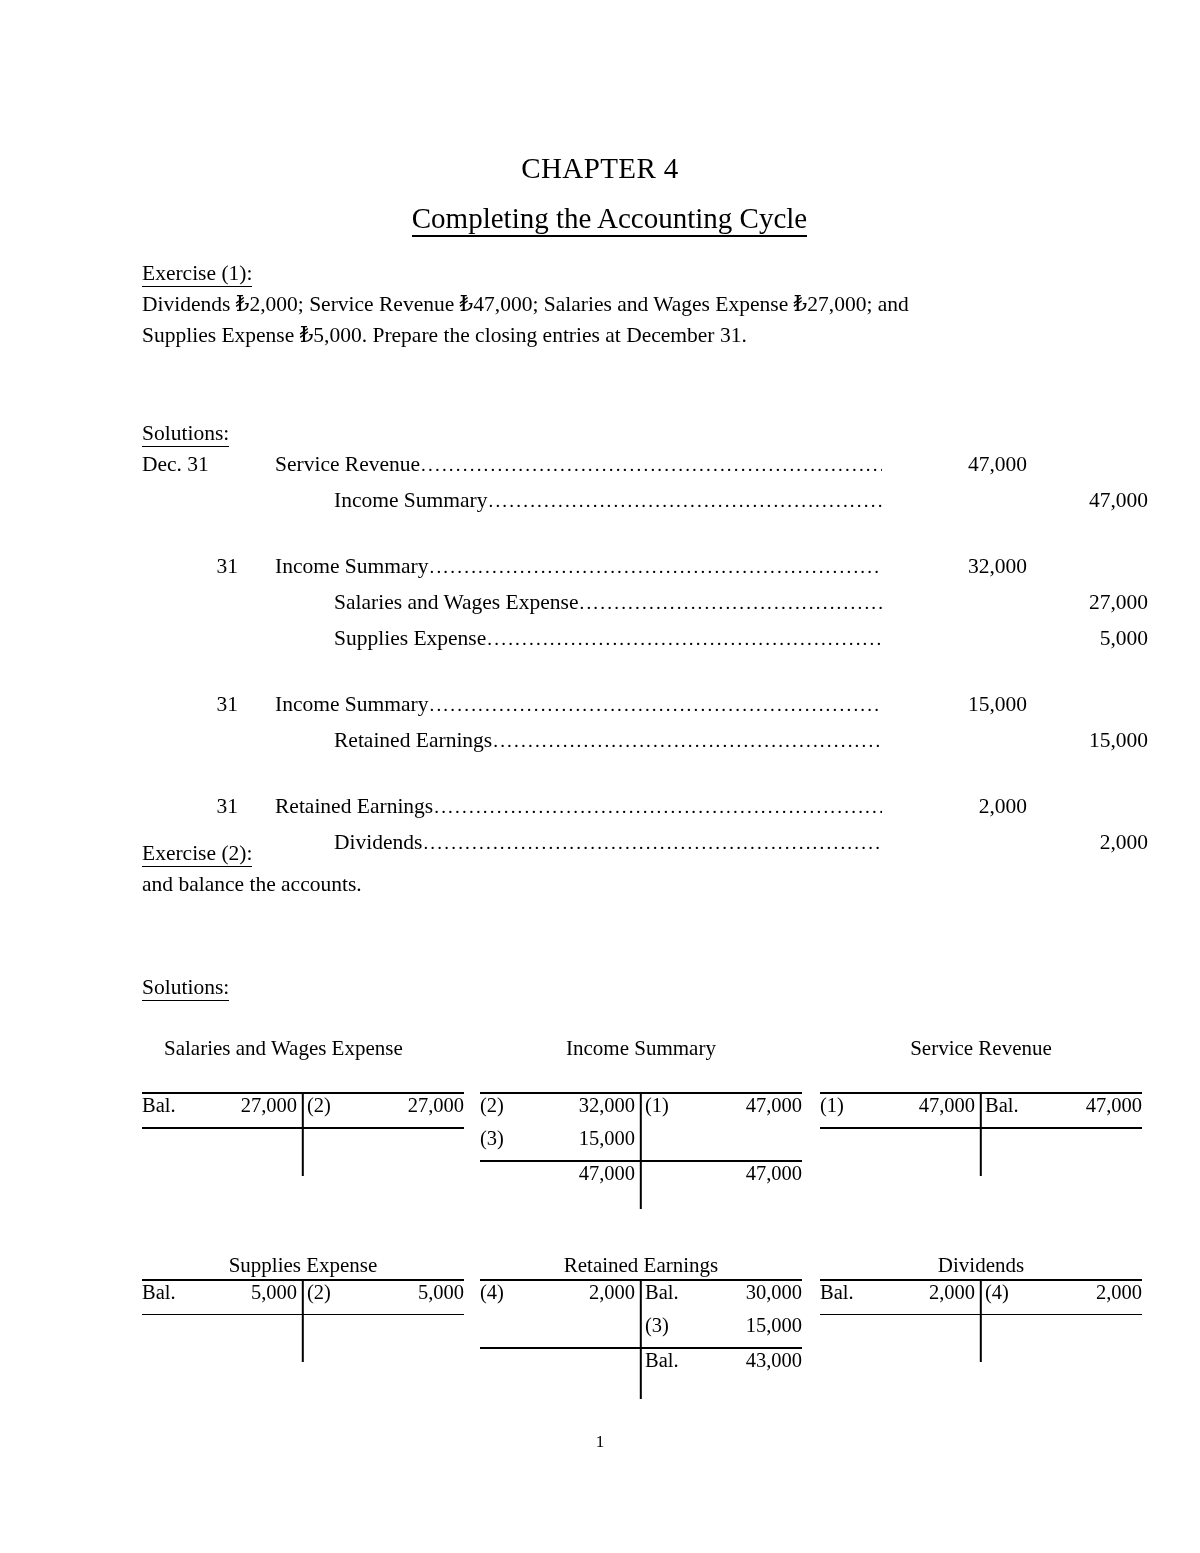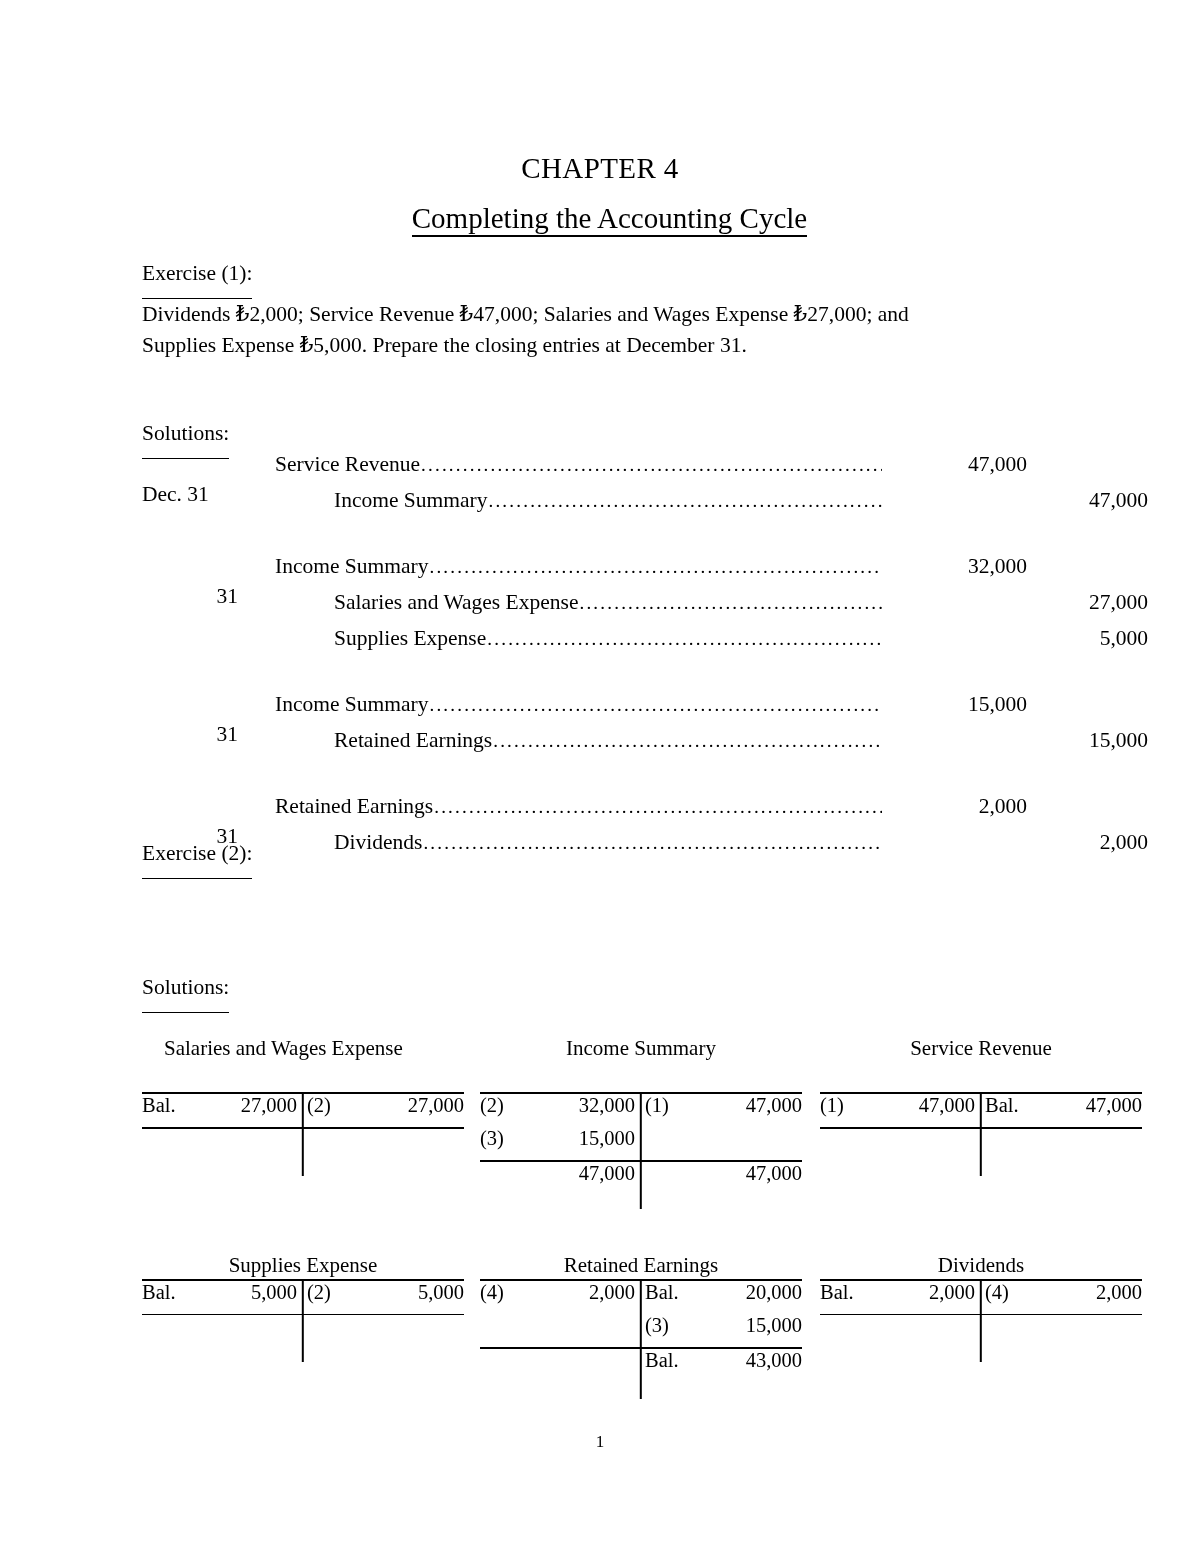--- a/index.html
+++ b/index.html
@@ -49,21 +49,21 @@
   .block {
     position: absolute;
     left: 142px;
     width: 920px;
     font-size: 21.5px;
     line-height: 31px;
   }
   .u-head {
     display: inline-block;
     border-bottom: 1.6px solid #000;
-    padding-bottom: 12px;
+    padding-bottom: 0px;
     line-height: 26px;
   }
 
   
   .journal {
     position: absolute;
     left: 142px;
     top: 452px;
     width: 930px;
     font-size: 21.5px;
@@ -73,21 +73,20 @@
     height: 36px;
     white-space: nowrap;
   }
   .je-gap { height: 30px; }
   .je-date {
     position: absolute;
     left: 0;
     top: 0;
     width: 110px;
     text-align: left;
-    margin-top: 30px;
   }
   .je-date.num {
     text-align: right;
     width: 96px;
   }
   .je-acct {
     position: absolute;
     top: 0;
     left: 133px;
     right: 190px;
@@ -294,20 +293,21 @@
       <div class="je-acct indent">
         <span class="nm">Dividends</span>
         <span class="leader">...........................................................................................................</span>
       </div>
       <div class="je-credit" style="left:928px;">2,000</div>
     </div>
   </div>
 
   <div class="block" style="top:838px;">
     <div><span class="u-head">Exercise (2):</span></div>
+    <div>and balance the accounts.</div>
   </div>
 
   <div class="block" style="top:972px;">
     <span class="u-head">Solutions:</span>
   </div>
 
   <div class="taccounts">
 
     <div class="trow" style="height:195px;">
 
@@ -444,21 +444,21 @@
                 <span class="amt">2,000</span>
               </div>
               <div class="t-line blank">
                 <span class="ref">&nbsp;</span>
                 <span class="amt">&nbsp;</span>
               </div>
             </div>
             <div class="t-side cr">
               <div class="t-line">
                 <span class="ref">Bal.</span>
-                <span class="amt">20,000</span>
+                <span class="amt">30,000</span>
               </div>
               <div class="t-line">
                 <span class="ref">(3)</span>
                 <span class="amt">15,000</span>
               </div>
             </div>
             <div class="vbar" style="height:66px;"></div>
           </div>
           <div class="rule"></div>
           <div class="t-sides">

